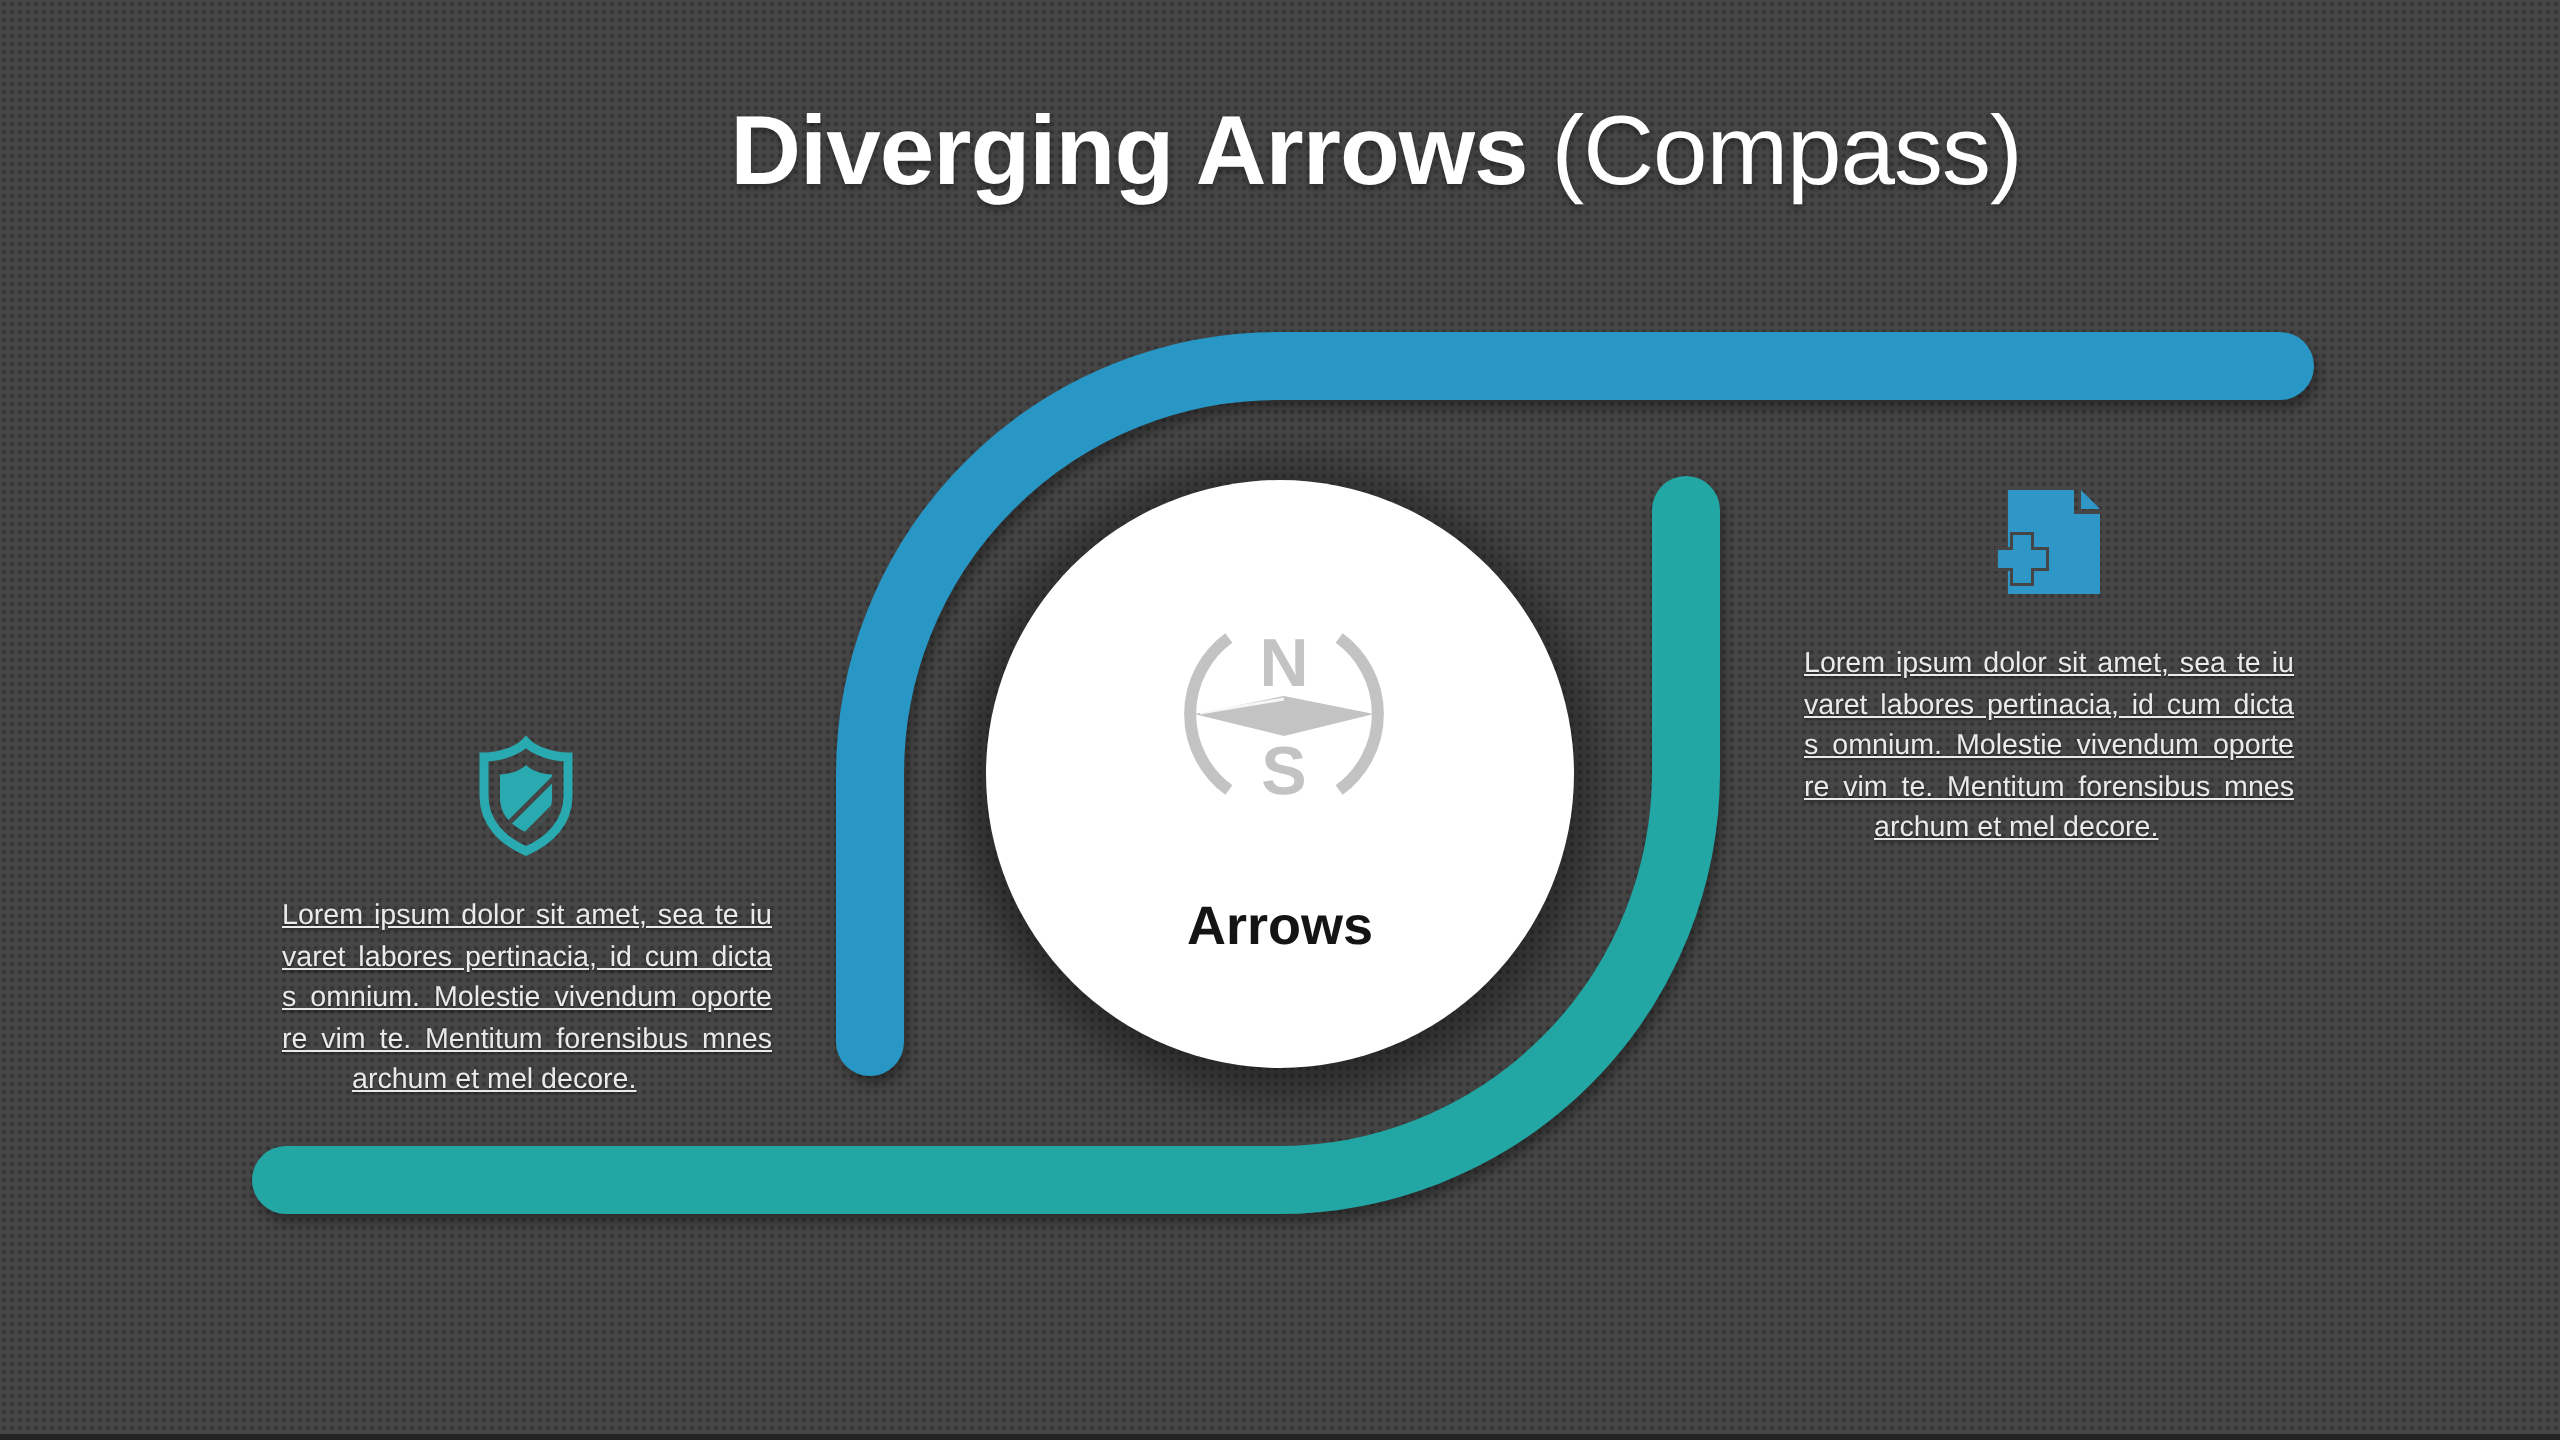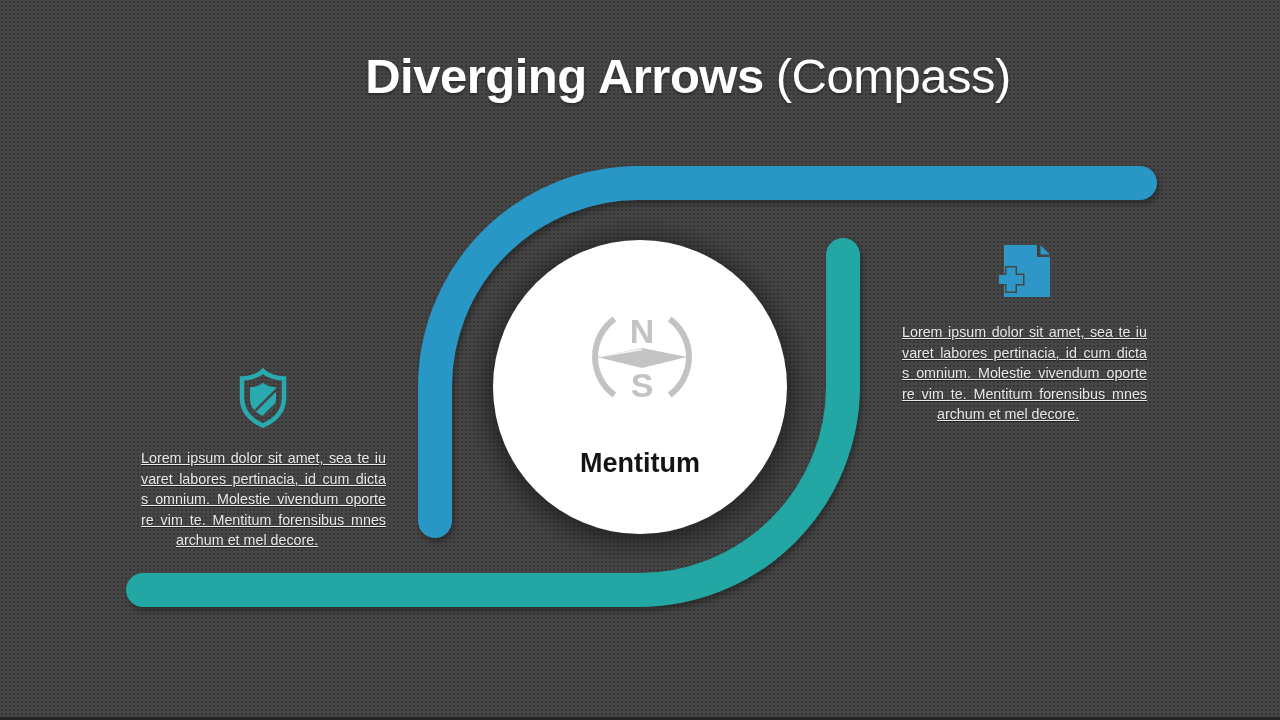--- a/index.html
+++ b/index.html
@@ -71,21 +71,21 @@
 
   <div class="center-circle">
     <svg class="compass-svg" width="110" height="110" viewBox="0 0 110 110">
       <path d="M82.6 17 A47 47 0 0 1 82.6 93" fill="none" stroke-width="6" stroke="#C3C3C3"></path>
       <path d="M27.4 17 A47 47 0 0 0 27.4 93" fill="none" stroke-width="6" stroke="#C3C3C3"></path>
       <polygon points="10,55 55,46 100,55 55,66" fill="#C3C3C3"></polygon>
       <polyline points="13,54.5 55,47.5" fill="none" stroke="#ffffff" stroke-width="1.6" opacity="0.85"></polyline>
       <text x="55" y="41" text-anchor="middle" font-size="34" font-weight="bold" fill="#C3C3C3">N</text>
       <text x="55" y="95" text-anchor="middle" font-size="34" font-weight="bold" fill="#C3C3C3">S</text>
     </svg>
-    <div class="circle-label-inner">Mentitum</div>
+    <div class="circle-label-inner">Arrows</div>
   </div>
 
   <svg class="icon-abs" style="left:234px; top:368px;" width="58" height="60" viewBox="0 0 58 60">
     <defs>
       <clipPath id="innerShieldClip">
         <path d="M29 14.5 C26.5 17.3, 20.5 19.2, 16 19.2 L16 31 C16 39.4, 21.9 45, 29 48.1
                  C36.1 45, 42 39.4, 42 31 L42 19.2 C37.5 19.2, 31.5 17.3, 29 14.5 Z"></path>
       </clipPath>
     </defs>
     <path d="M29 3 C25 7.5, 15.5 10.5, 8 10.5 L8 30 C8 43.5, 17.5 52.5, 29 57.5

